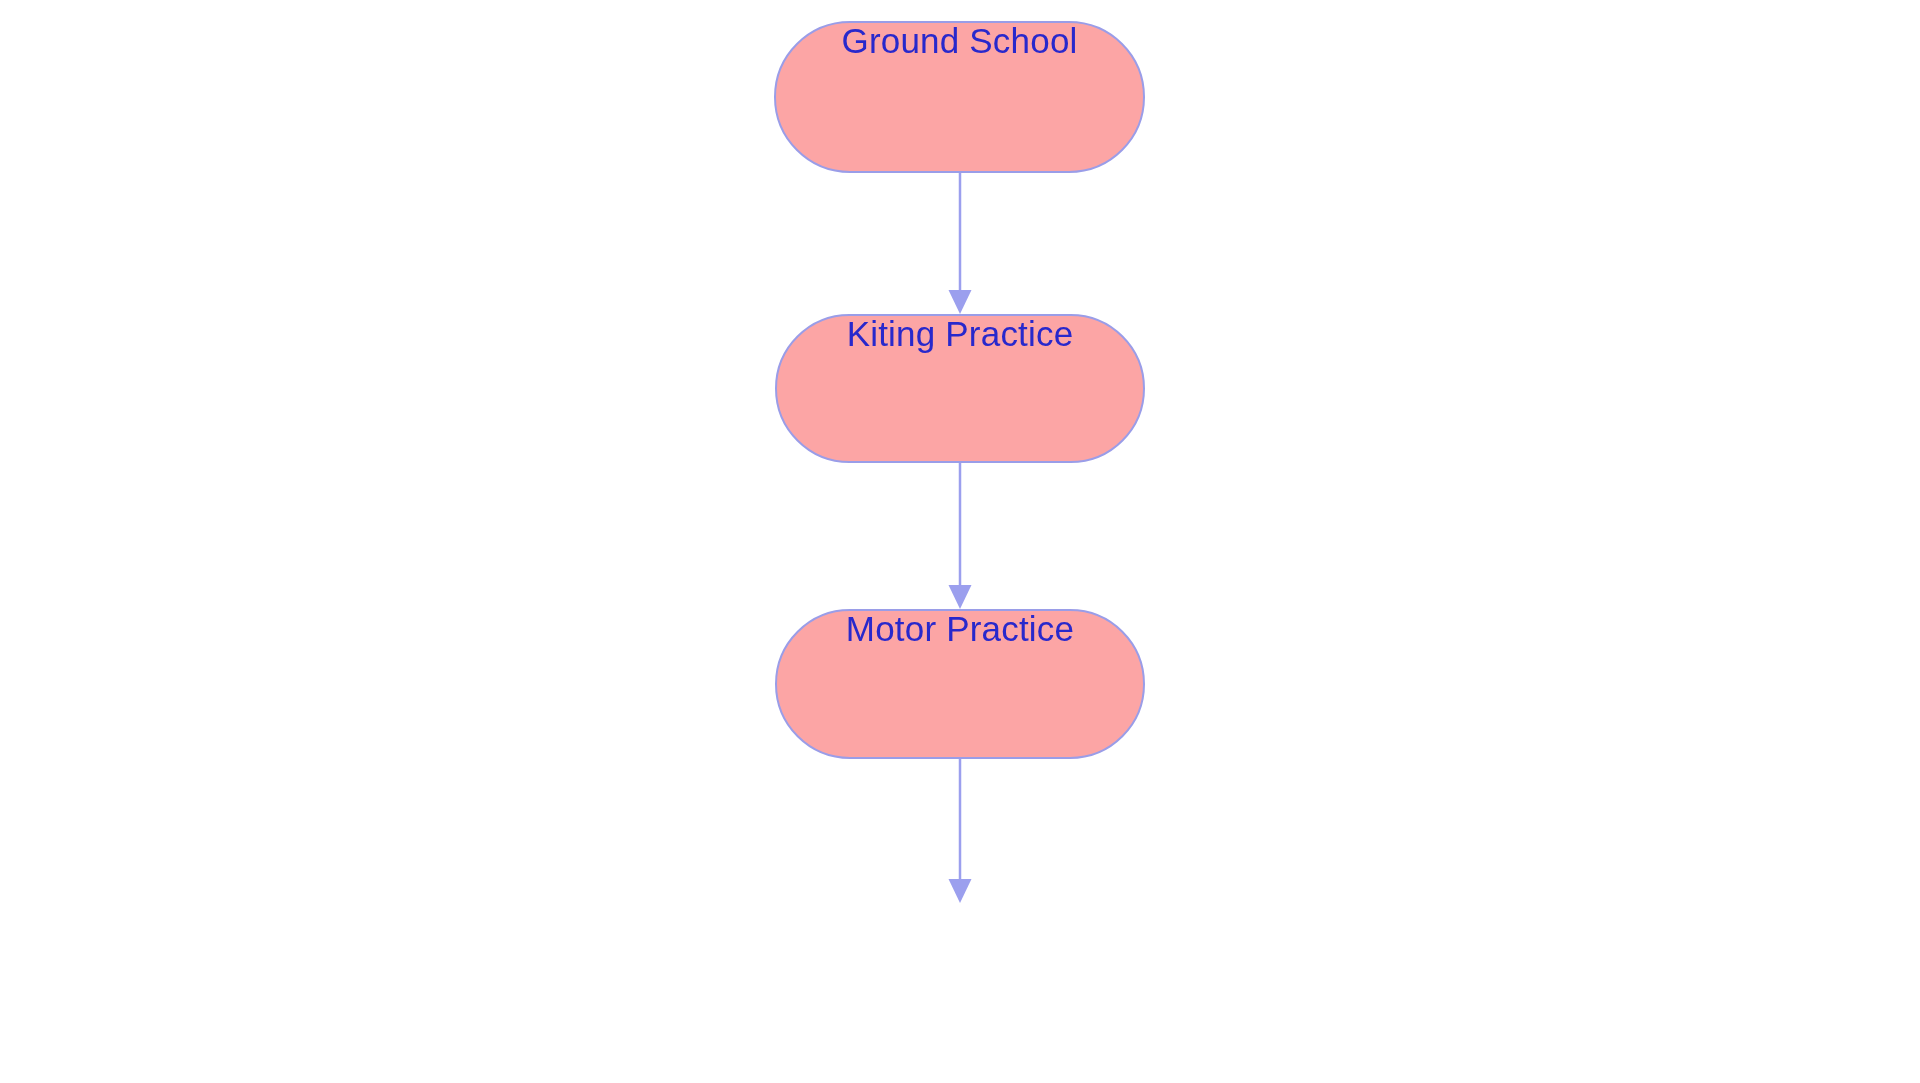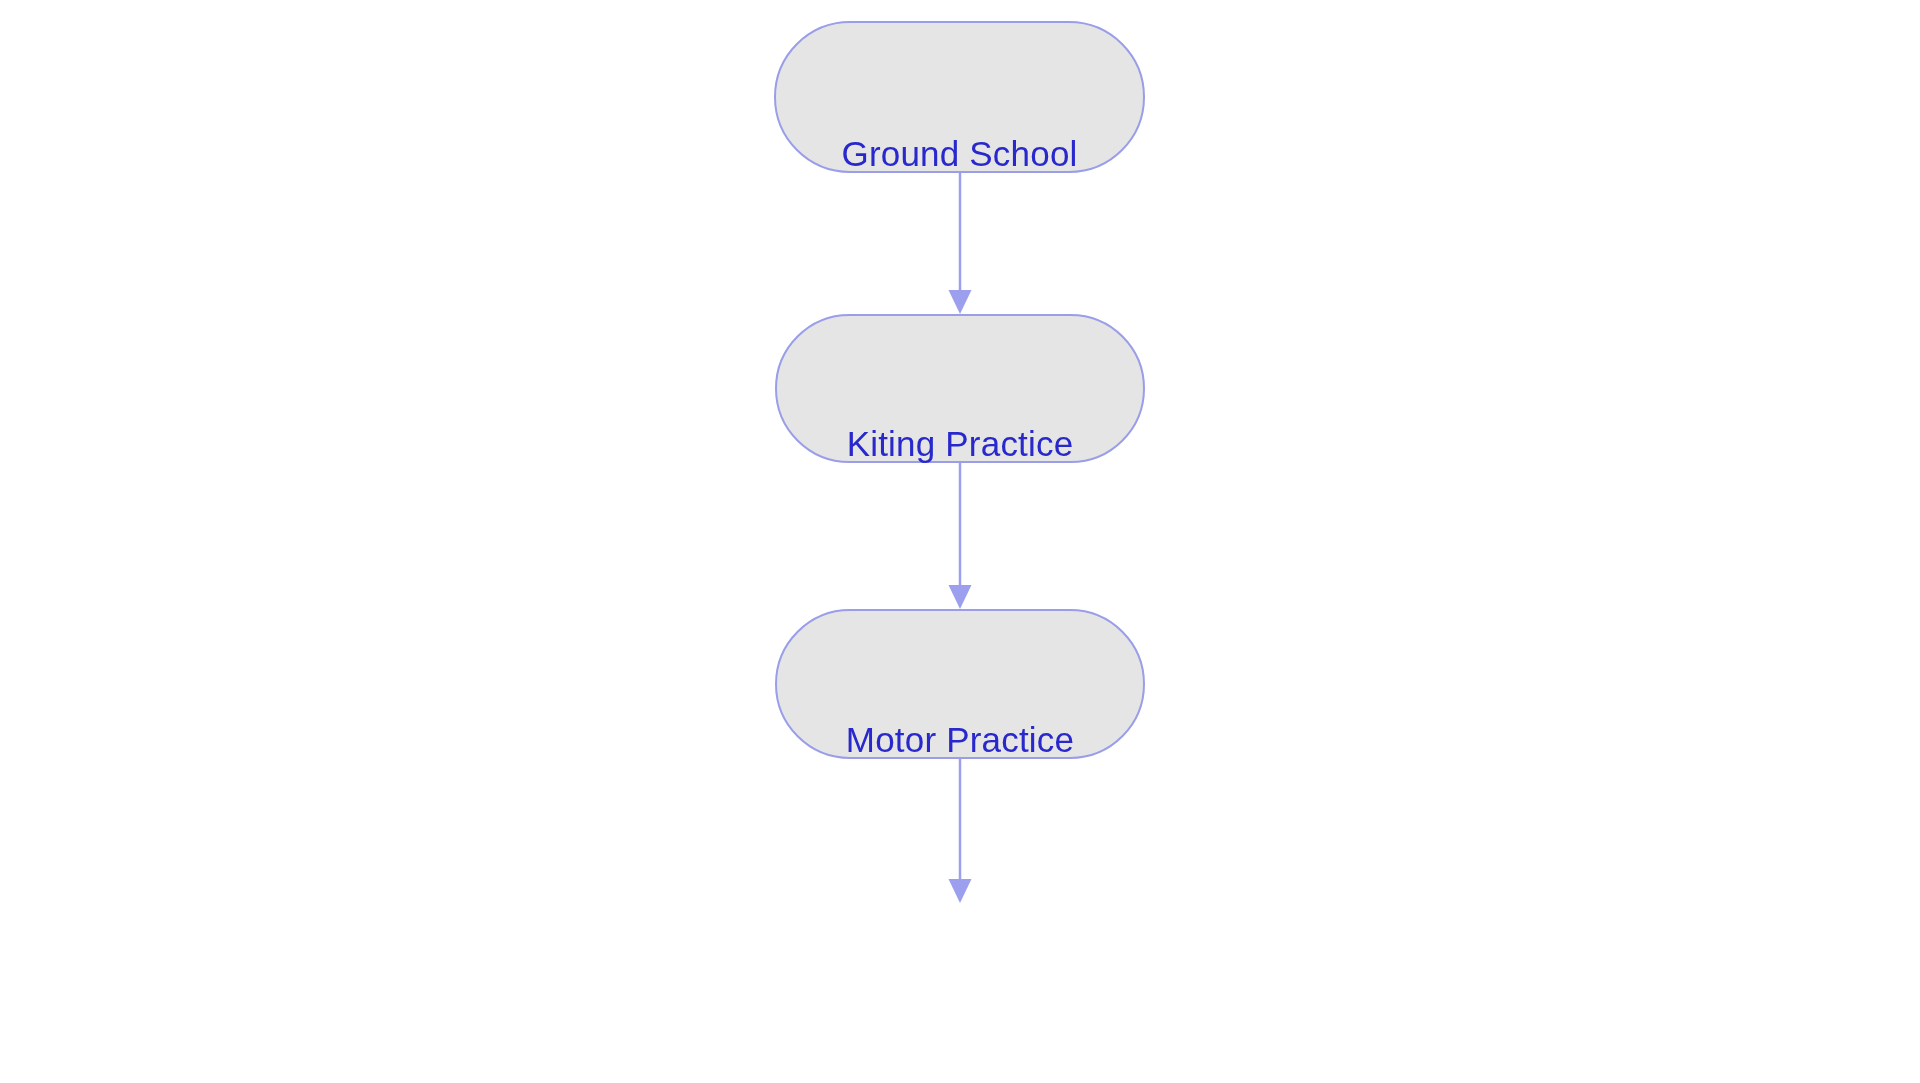--- a/index.html
+++ b/index.html
@@ -25,23 +25,23 @@
     left: 0;
     top: 0;
     width: 1920px;
     height: 1083px;
     pointer-events: none;
   }
   .node {
     position: absolute;
     box-sizing: border-box;
     display: flex;
-    align-items: flex-end;
+    align-items: flex-start;
     justify-content: center;
-    background: #e5e5e5;
+    background: #fca5a5;
     border: 2px solid #9a9de8;
     border-radius: 76px;
     color: #2828cc;
     z-index: 2;
   }
   .node-label {
     font-family: "Liberation Sans", sans-serif;
     font-size: 35px;
     font-weight: 400;
     line-height: 1;

